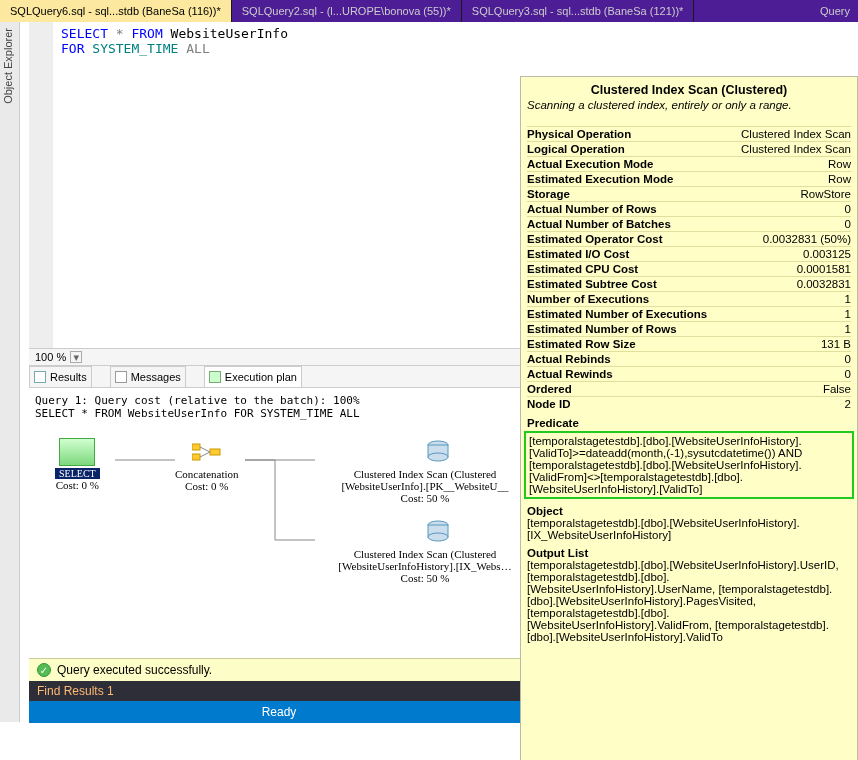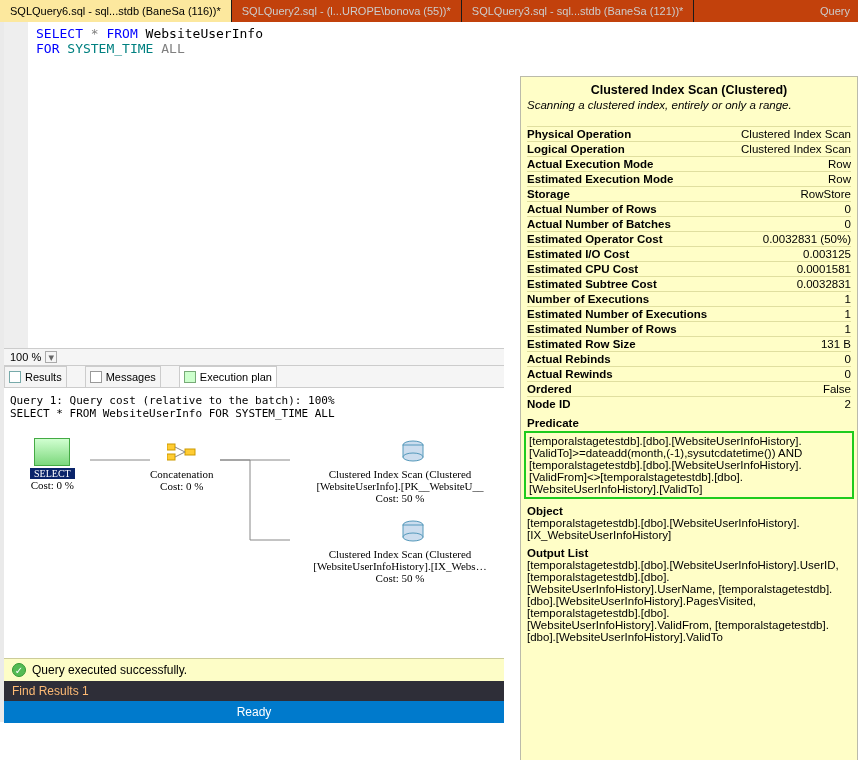--- a/index.html
+++ b/index.html
@@ -1,24 +1,24 @@
 <!DOCTYPE html>
 <html><head>
 <meta charset="utf-8">
 <style>
   * { box-sizing: border-box; margin: 0; padding: 0; }
   body { font-family: "Segoe UI", Tahoma, sans-serif; font-size: 12px; background: #fff; height: 760px; width: 858px; overflow: hidden; position: relative; }
-  .tab-bar { background: #c2410c; height: 22px; display: flex; align-items: stretch; overflow: hidden; }
+  .tab-bar { background: #4c1d95; height: 22px; display: flex; align-items: stretch; overflow: hidden; }
   .tab { padding: 3px 10px; color: #ccc; border-right: 1px solid #1a1a1a; font-size: 11px; white-space: nowrap; display:flex; align-items:center; }
   .tab.active { background: #fce89e; color: #000; }
   .right-spacer { flex: 1; }
   .menu-right { color: #ccc; padding: 3px 8px; font-size: 11px; display:flex; align-items:center; }
   .side-vert { position: absolute; top: 22px; left: 0; width: 20px; height: 700px; background: #eaeaea; border-right: 1px solid #ccc; }
   .side-vert span { writing-mode: vertical-rl; transform: rotate(180deg); font-size: 11px; color: #444; display: block; padding: 6px 2px; }
-  .main { position: absolute; left: 4px; top: 22px; width: 500px; }
+  .main { position: absolute; left: 29px; top: 22px; width: 500px; }
   .editor { border-left: 24px solid #eee; background: #fff; padding: 4px 8px; font-family: Consolas, monospace; font-size: 13px; height: 326px; }
   .kw-blue { color: #0000ff; }
   .kw-gray { color: #808080; }
   .kw-teal { color: #008080; }
   .zoom-row { border-top: 1px solid #ccc; border-bottom: 1px solid #ccc; background: #f5f5f5; padding: 2px 6px; font-size: 11px; display:flex; align-items:center; gap:4px; }
   .zoom-dd { border:1px solid #aaa; width:12px; height:12px; display:inline-flex; align-items:center; justify-content:center; color:#666; }
   .result-tabs { display: flex; border-bottom: 1px solid #ccc; background: #f5f5f5; }
   .result-tab { padding: 4px 4px; border: 1px solid #ccc; border-bottom: none; margin-right: 18px; font-size: 11px; display: flex; align-items: center; gap: 4px; background:#f5f5f5; }
   .result-tab.active { background: #fff; }
   .grid-ico { width:12px; height:12px; background: linear-gradient(#fff,#fff) padding-box, repeating-linear-gradient(0deg,#7aa 0 2px,#fff 2px 4px); border:1px solid #7aa; }

